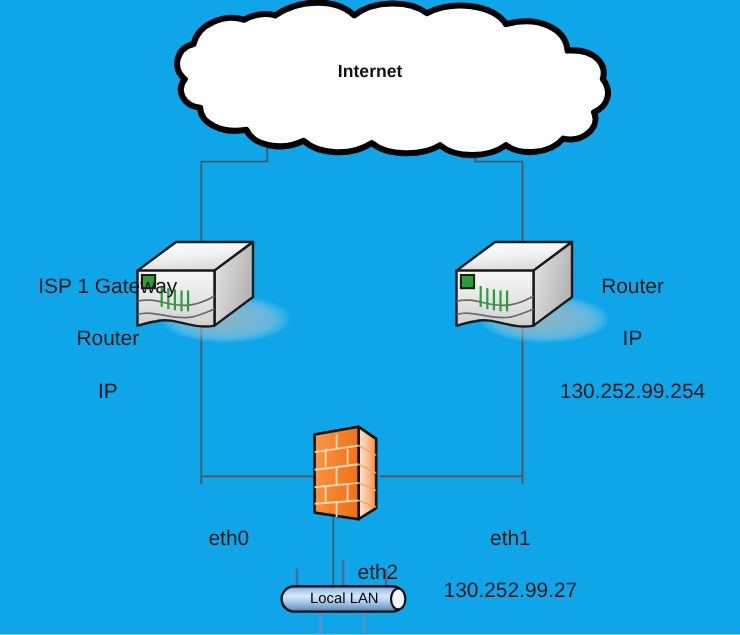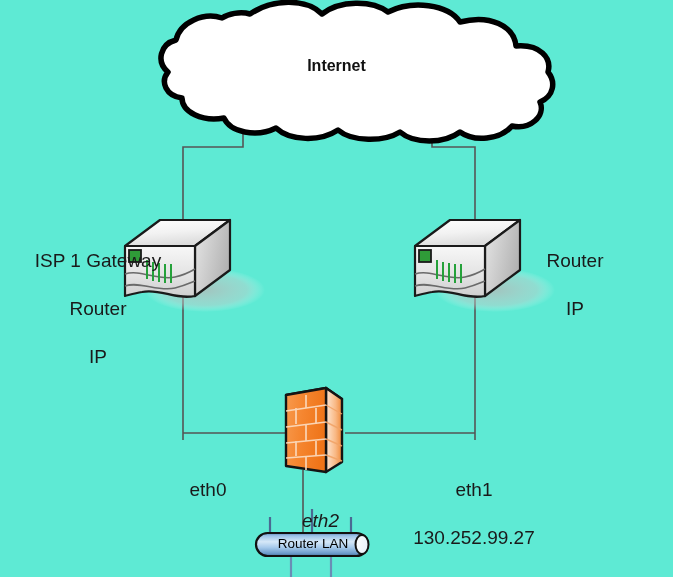--- a/index.html
+++ b/index.html
@@ -7,21 +7,21 @@
     padding: 0;
     background: #ffffff;
   }
   body {
     font-family: "Liberation Sans", sans-serif;
   }
   #diagram {
     position: relative;
     width: 673px;
     height: 577px;
-    background: #5eead4;
+    background: #0ea5e9;
     overflow: hidden;
   }
   #svg-layer {
     position: absolute;
     left: 0;
     top: 0;
     width: 673px;
     height: 577px;
   }
   .label {
@@ -31,22 +31,22 @@
     color: #1a1a1a;
     line-height: 16px;
     text-align: center;
     white-space: pre;
     letter-spacing: 0px;
   }
   .label .line { display: block; }
   #isp1-label { left: 0px; top: 221px; width: 196px; }
   #isp2-label { left: 477px; top: 221px; width: 196px; }
   #eth0-label { left: 128px; top: 450px; width: 160px; }
-  #eth1-label { left: 394px; top: 450px; width: 160px; }
-  #eth2-label { left: 302px; top: 481px; width: 60px; text-align: left; font-style: italic; }
+  #eth1-label { left: 384px; top: 450px; width: 160px; }
+  #eth2-label { left: 302px; top: 481px; width: 60px; text-align: right; }
   #internet-label {
     position: absolute;
     left: 0px;
     top: 58px;
     width: 673px;
     text-align: center;
     font-family: "Liberation Sans", sans-serif;
     font-size: 16px;
     font-weight: bold;
     color: #111111;
@@ -247,30 +247,31 @@
 
   <div class="label" id="isp1-label">
     <span class="line">ISP 1 Gateway</span>
     <span class="line">Router</span>
     <span class="line">IP</span>
   </div>
 
   <div class="label" id="isp2-label">
     <span class="line">Router</span>
     <span class="line">IP</span>
+    <span class="line">130.252.99.254</span>
   </div>
 
   <div class="label" id="eth0-label">
     <span class="line">eth0</span>
   </div>
 
   <div class="label" id="eth1-label">
     <span class="line">eth1</span>
     <span class="line">130.252.99.27</span>
   </div>
 
   <div class="label" id="eth2-label">
     <span class="line">eth2</span>
   </div>
 
-  <div id="lan-label">Router LAN</div>
+  <div id="lan-label">Local LAN</div>
 
 </div>
 
 </body></html>

